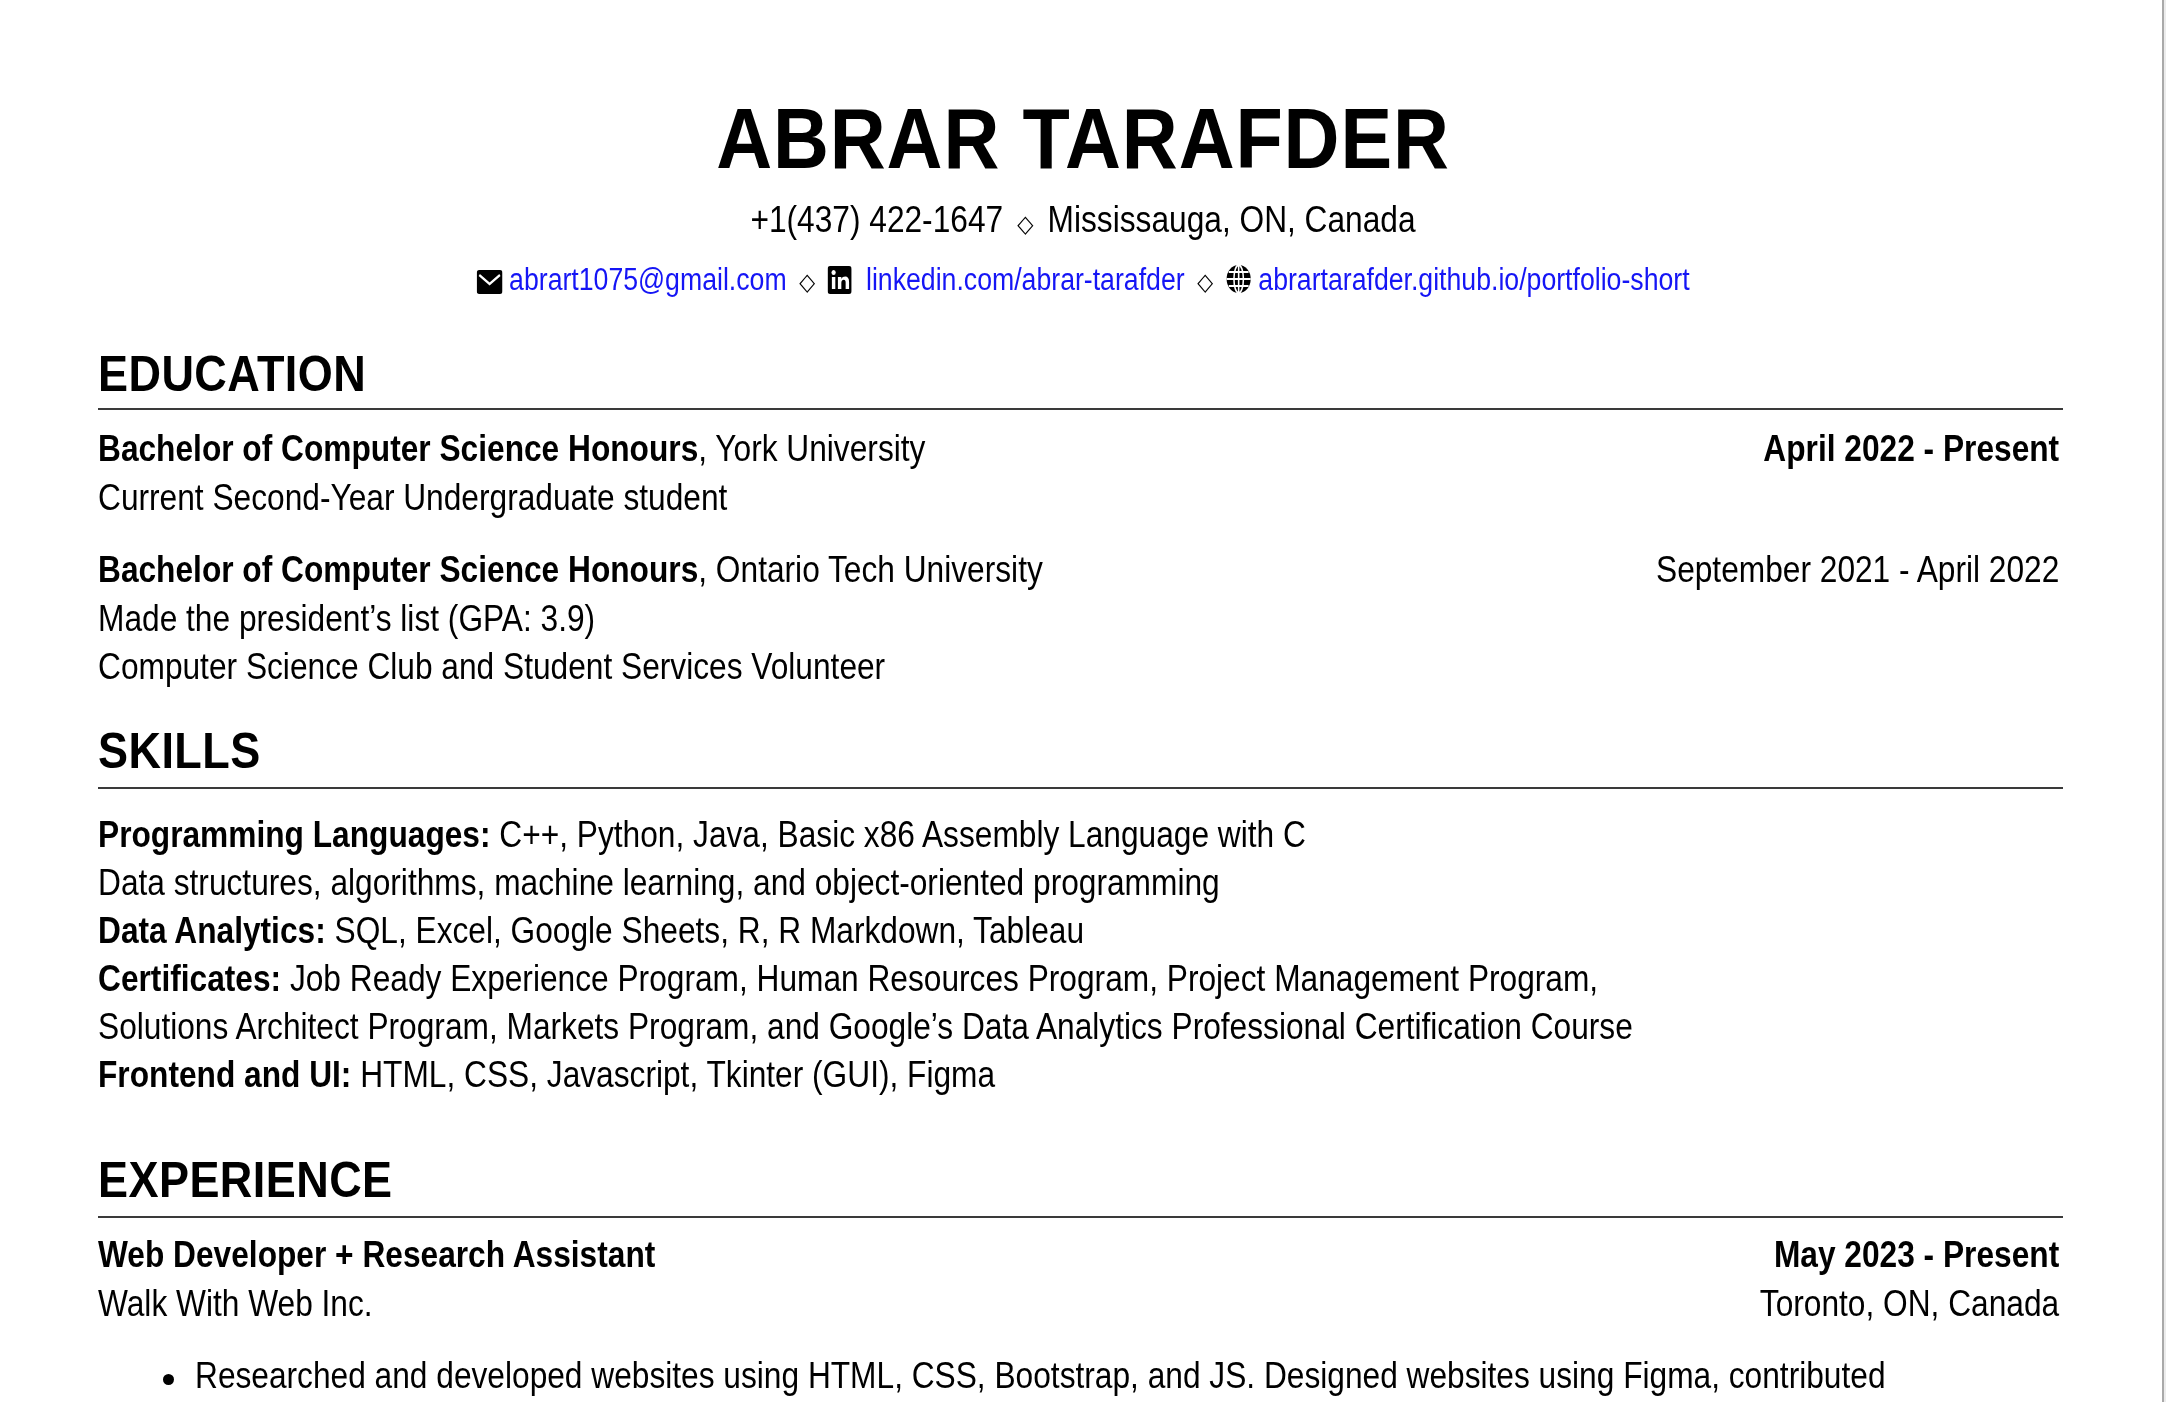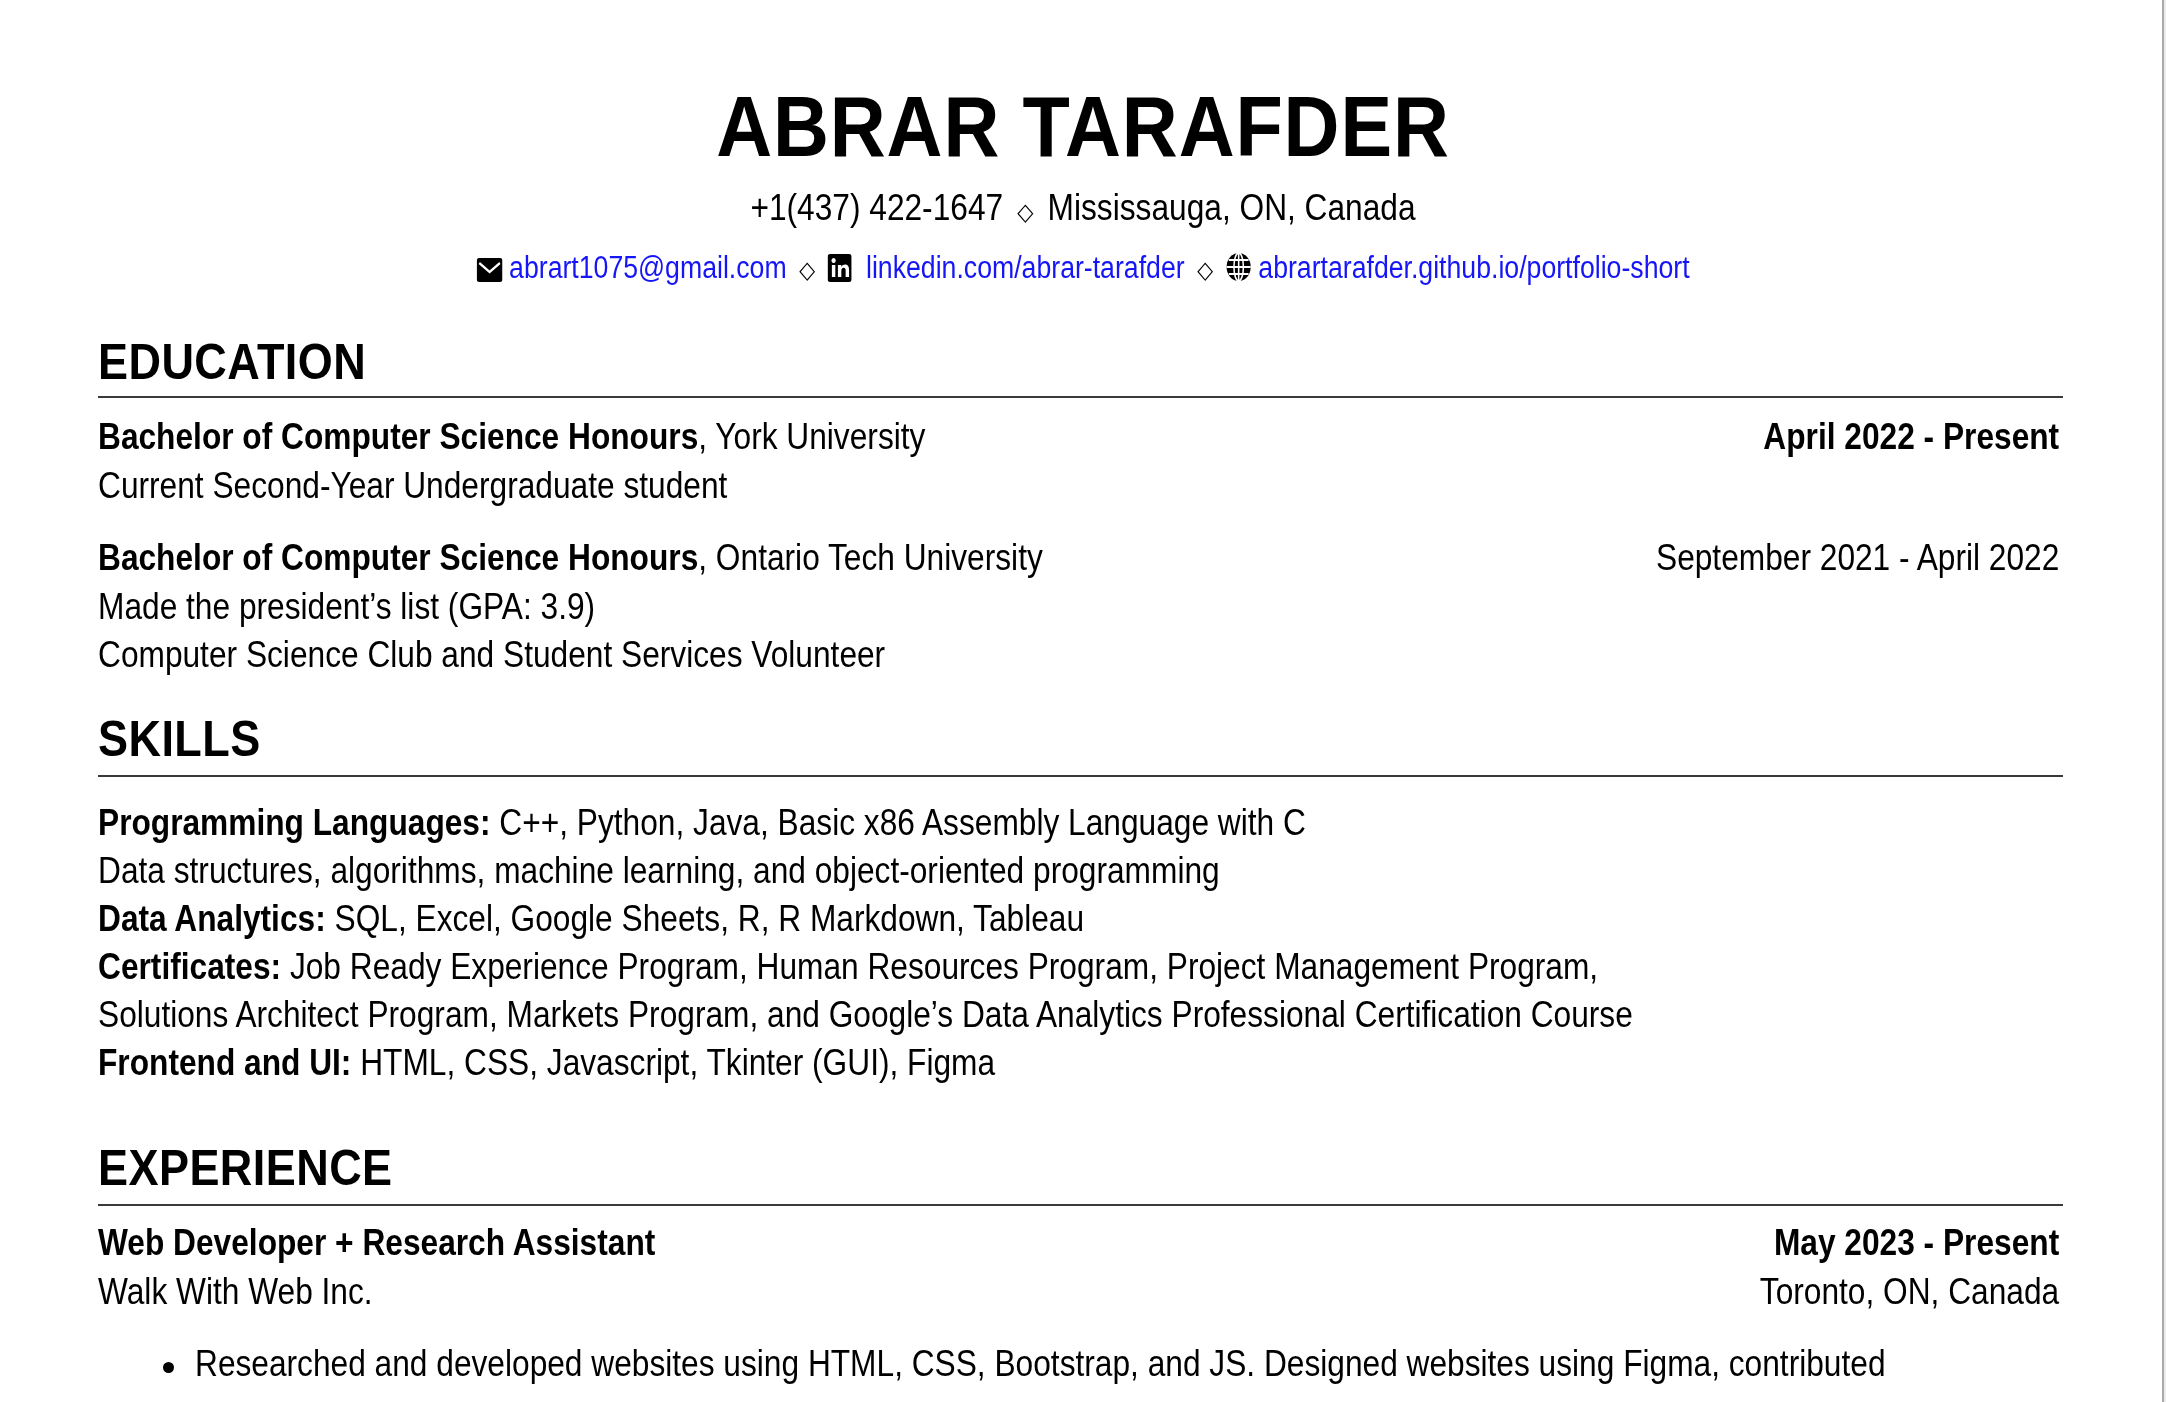--- a/index.html
+++ b/index.html
@@ -2,21 +2,21 @@
 <html><head>
 <meta charset="utf-8">
 <style>
   html, body { margin: 0; padding: 0; }
   body {
     width: 2166px; height: 1402px; overflow: hidden; background: #ffffff;
     font-family: "Liberation Sans", "DejaVu Sans", sans-serif; color: #000;
     position: relative;
   }
   .page {
-    position: absolute; left: 0; top: 4px; width: 2162px; height: 1256px; background: #fff;
+    position: absolute; left: 0; top: 16px; width: 2162px; height: 1256px; background: #fff;
   }
   .right-edge {
     position: absolute; left: 2162px; top: 0; width: 4px; height: 1402px;
     background: #ececec; border-left: 2px solid #a9a9a9; box-sizing: border-box;
   }
   .name {
     position: absolute; left: 0; top: 72px; width: 2166px; text-align: center;
     font-size: 86px; font-weight: bold; letter-spacing: 1px; line-height: 100px;
     font-family: "Liberation Sans", sans-serif; transform: scaleX(0.9); transform-origin: 1083px 0;
   }

